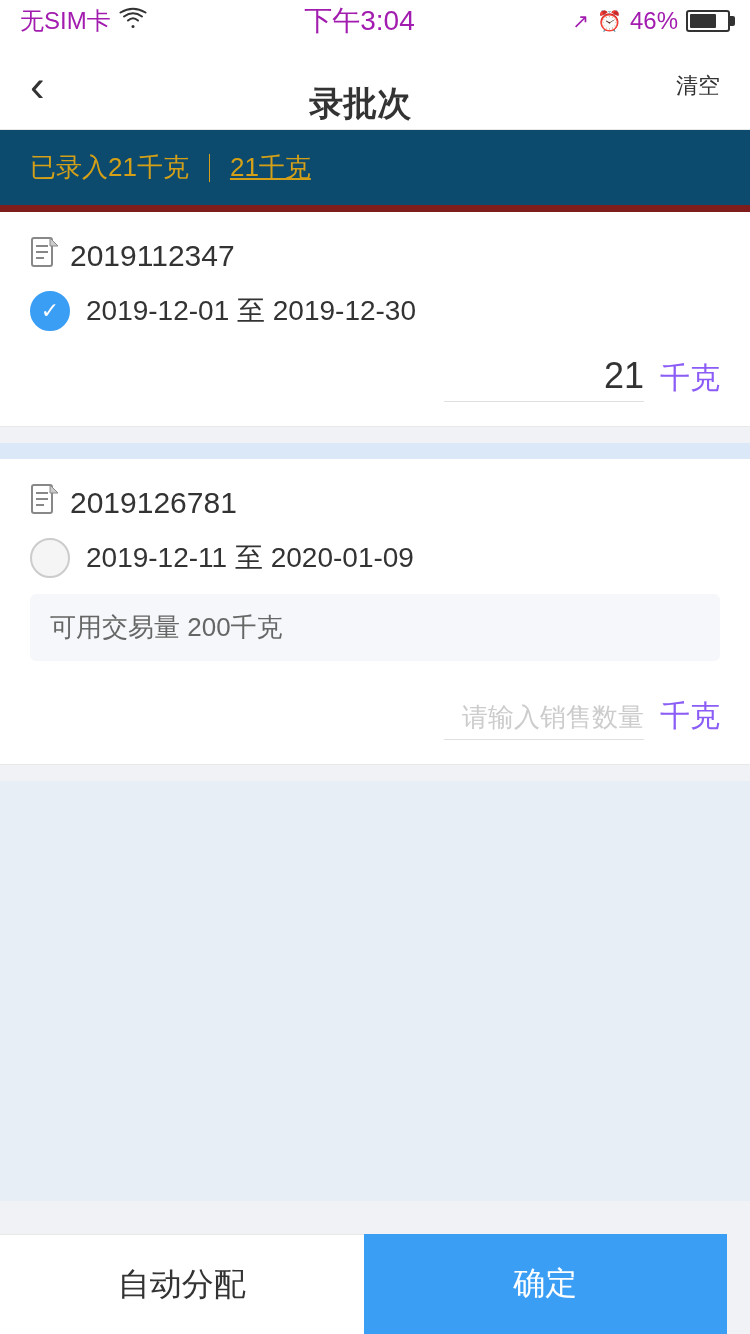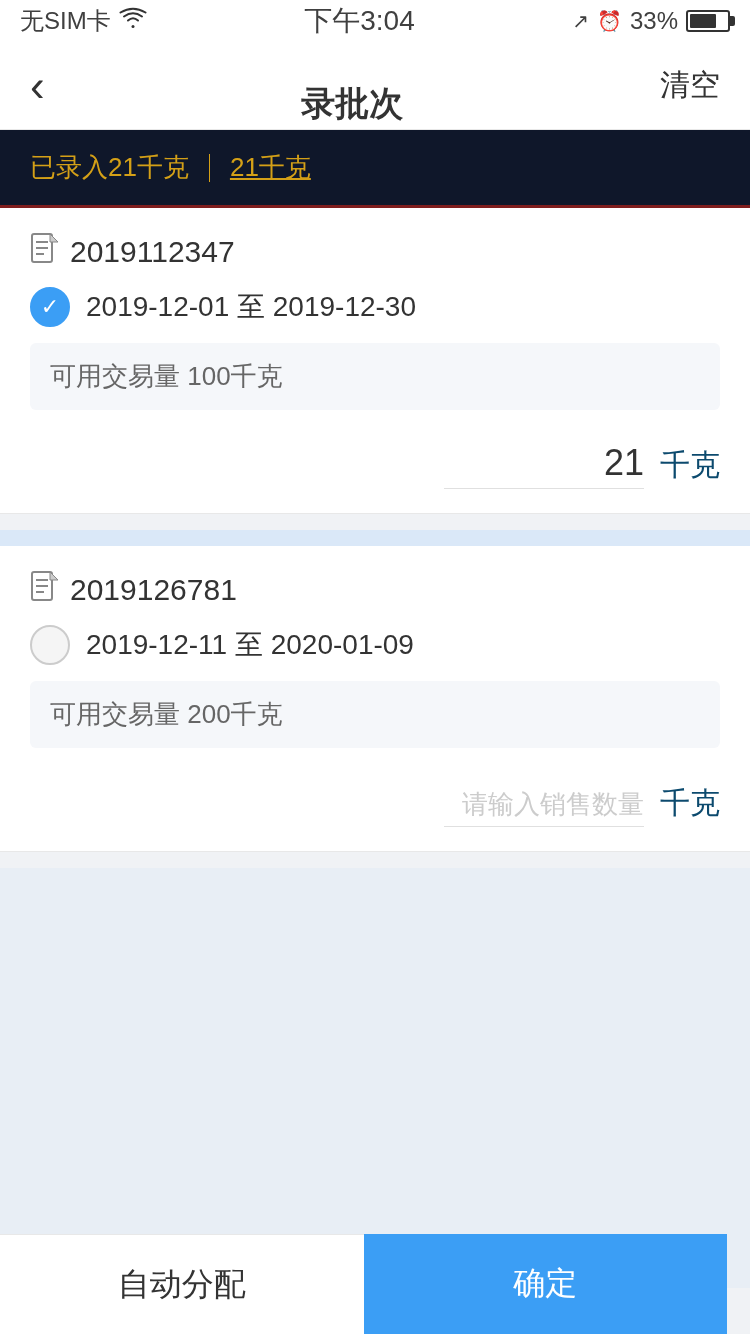--- a/index.html
+++ b/index.html
@@ -15,21 +15,21 @@
 
     
     .status-bar {
       height: 42px;
       background: #fff;
       display: flex;
       align-items: center;
       justify-content: space-between;
       padding: 8px 20px;
       font-size: 24px;
-      color: #404040;
+      color: #a21caf;
     }
     .status-left {
       display: flex;
       align-items: center;
       gap: 8px;
       font-size: 24px;
     }
     .status-center {
       font-size: 28px;
       font-weight: 500;
@@ -83,33 +83,33 @@
       color: #333;
       cursor: pointer;
     }
     .nav-title {
       font-size: 34px;
       font-weight: 600;
       color: #333;
       margin-top: 37px;
     }
     .nav-action {
-      font-size: 30px;
+      font-size: 22px;
       color: #333;
       cursor: pointer;
     }
 
     
     .summary-bar {
-      background: #0f172a;
+      background: #0c4a6e;
       padding: 20px 30px;
       display: flex;
       align-items: center;
       gap: 20px;
-      border-bottom: 3px solid #7f1d1d;
+      border-bottom: 7px solid #7f1d1d;
     }
     .summary-text {
       font-size: 26px;
       color: #d4a017;
     }
     .summary-divider {
       width: 1px;
       height: 28px;
       background: #d4a017;
     }
@@ -206,21 +206,21 @@
     .quantity-underline {
       border-bottom: 1px solid #e0e0e0;
       padding-bottom: 4px;
       display: flex;
       align-items: center;
       justify-content: flex-end;
       gap: 10px;
     }
     .quantity-unit {
       font-size: 30px;
-      color: #0c4a6e;
+      color: #8b5cf6;
     }
 
     
     .blue-divider {
       height: 16px;
       background: #dae8f8;
     }
 
     
     .empty-area {
@@ -267,21 +267,21 @@
         <path d="M9 13.5 Q14 9 19 13.5" stroke="#333" stroke-width="2" fill="none" stroke-linecap="round"></path>
         <path d="M5 9.5 Q14 3 23 9.5" stroke="#333" stroke-width="2" fill="none" stroke-linecap="round"></path>
         <path d="M1.5 5.5 Q14-2 26.5 5.5" stroke="#333" stroke-width="2" fill="none" stroke-linecap="round"></path>
       </svg>
     </span>
   </div>
   <div class="status-center">下午3:04</div>
   <div class="status-right">
     <span style="font-size:20px;">↗</span>
     <span style="font-size:20px;">⏰</span>
-    <span>33%</span>
+    <span>46%</span>
     <span class="battery-icon">
       <span class="battery-fill"></span>
     </span>
   </div>
 </div>
 
 <div class="nav-bar">
   <span class="nav-back" style="font-size:44px; font-weight:300;">‹</span>
   <span class="nav-title">录批次</span>
   <span class="nav-action">清空</span>
@@ -306,21 +306,20 @@
       </svg>
     </span>
     <span class="batch-id">2019112347</span>
   </div>
   <div class="batch-date-row">
     <div class="radio-circle selected">
       <span class="radio-check">✓</span>
     </div>
     <span class="batch-date">2019-12-01 至 2019-12-30</span>
   </div>
-  <div class="batch-available">可用交易量 100千克</div>
 
   <div class="quantity-row">
     <div class="quantity-underline">
       <input class="quantity-input" type="text" value="21" style="">
     </div>
     <span class="quantity-unit">千克</span>
   </div>
 </div>
 
 <div class="blue-divider"></div>

